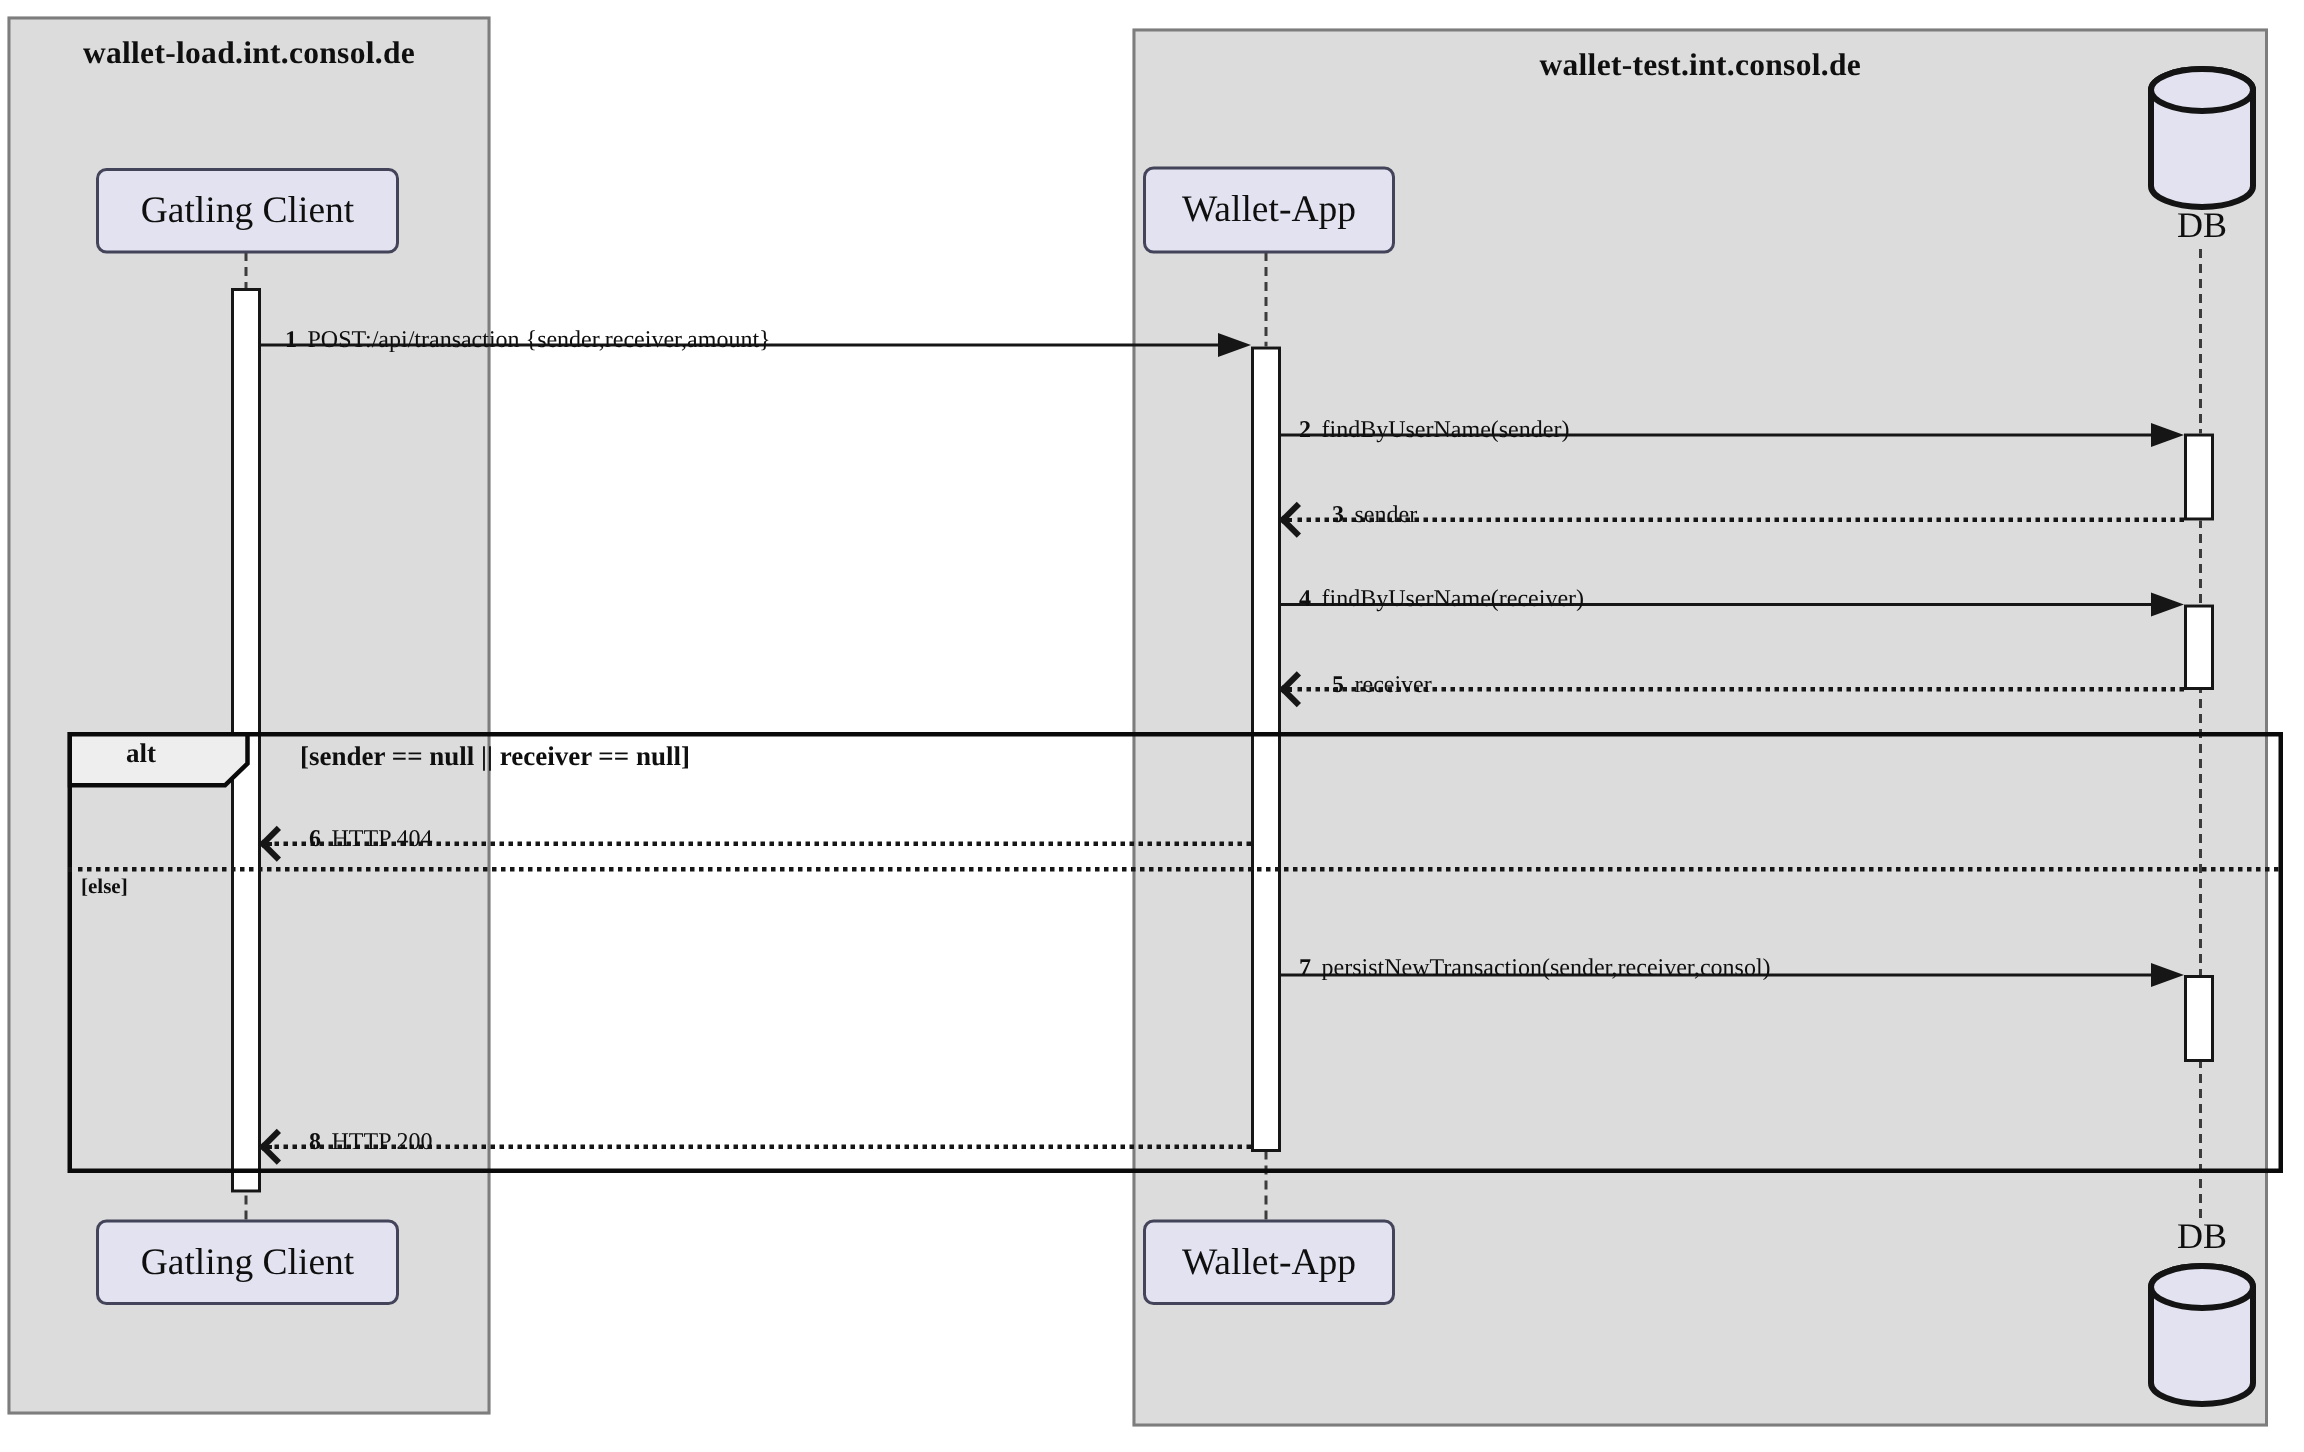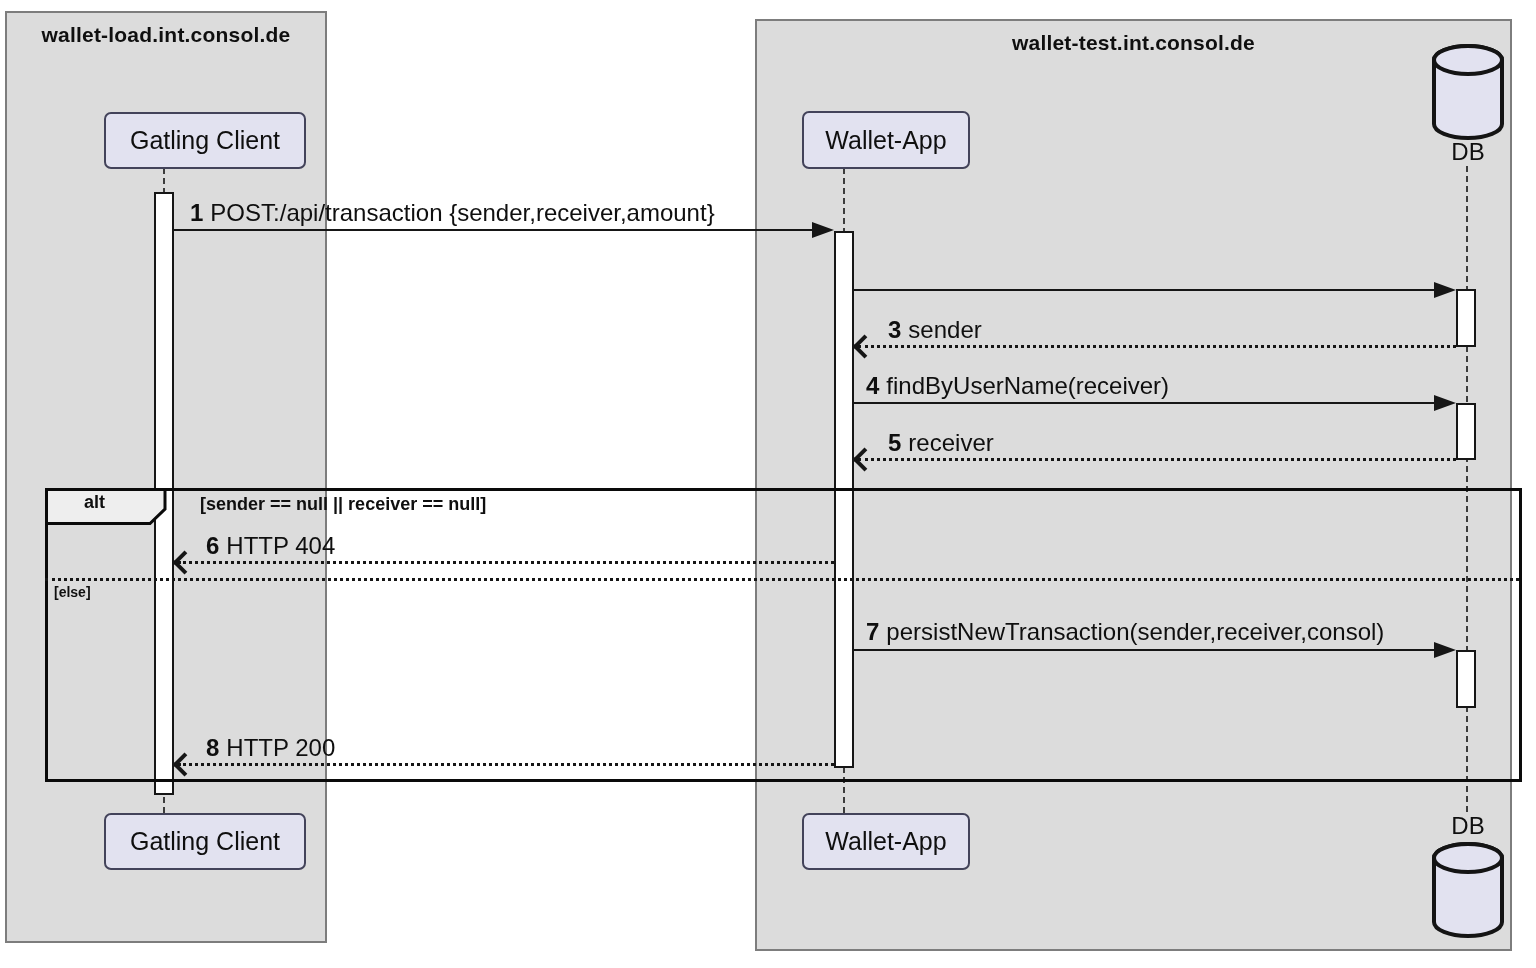--- a/index.html
+++ b/index.html
@@ -1,45 +1,45 @@
 <!DOCTYPE html>
 <html><head>
 <meta charset="utf-8">
 <style>
   html,body{margin:0;padding:0;background:#ffffff;}
   .canvas{
     position:relative;width:1536px;height:968px;background:#ffffff;
-    font-family:Liberation Sans, sans-serif;color:#0f0f0f;overflow:hidden;
+    font-family:Liberation Serif, serif;color:#0f0f0f;overflow:hidden;
   }
   
   .cbox{position:absolute;background:#dcdcdc;border:2px solid #7d7d7d;z-index:0;}
   .cbox-title{position:absolute;top:10px;left:0;right:0;text-align:center;
     font-weight:bold;font-size:21px;letter-spacing:0.2px;z-index:1;}
   
   .pbox{position:absolute;background:#e2e2f0;border:2px solid #43435a;border-radius:7px;
-    display:flex;align-items:center;justify-content:center;font-size:25px;z-index:4;margin-left:40px;}
+    display:flex;align-items:center;justify-content:center;font-size:25px;z-index:4;}
   
   .lifeline{position:absolute;width:0;border-left:2px dashed #3c3c3c;z-index:1;}
   
   .act{position:absolute;width:16px;background:#ffffff;border:2px solid #161616;z-index:3;}
   
   .altframe{position:absolute;border:3px solid #0a0a0a;z-index:5;}
   .alt-pentagon{position:absolute;z-index:6;}
   .alt-op{position:absolute;font-weight:bold;font-size:18px;z-index:7;}
   .alt-cond{position:absolute;font-weight:bold;font-size:18px;z-index:7;white-space:nowrap;}
   .alt-divider{position:absolute;height:0;border-top:3px dotted #161616;z-index:6;}
   .alt-else{position:absolute;font-weight:bold;font-size:14px;z-index:7;}
   
   .mline{position:absolute;height:0;border-top:2.5px solid #161616;z-index:7;}
   .mline.ret{border-top:3px dotted #161616;}
   .tri-r{position:absolute;width:0;height:0;border-top:8px solid transparent;
     border-bottom:8px solid transparent;border-left:22px solid #161616;z-index:7;}
   .vee-l{position:absolute;width:13px;height:13px;border-left:4px solid #161616;
     border-bottom:4px solid #161616;transform:rotate(45deg);z-index:7;}
-  .mlabel{position:absolute;font-size:24px;z-index:8;white-space:nowrap;}
+  .mlabel{position:absolute;font-size:16px;z-index:8;white-space:nowrap;margin-top:19px;}
   .mlabel .num{font-weight:bold;margin-right:7px;}
   .db-label{position:absolute;width:60px;text-align:center;font-size:24px;z-index:4;}
   .db-cyl{position:absolute;z-index:4;}
 </style>
 </head>
 <body>
 
 <div class="canvas">
 
   <div class="cbox" style="left:5px;top:11px;width:318px;height:928px;">
@@ -93,20 +93,23 @@
   <div class="alt-cond" style="left:200px;top:494px;text-align:center;">[sender == null || receiver == null]</div>
   <div class="alt-divider" style="left:45px;top:578px;width:1474px;"></div>
   <div class="alt-else" style="left:54px;top:584px;">[else]</div>
 
   <div class="mlabel" style="left:190px;top:199px;">
     <span class="num">1</span><span>POST:/api/transaction {sender,receiver,amount}</span>
   </div>
   <div class="mline" style="left:174px;top:229px;width:640px;"></div>
   <div class="tri-r" style="left:812px;top:222px;"></div>
 
+  <div class="mlabel" style="left:866px;top:259px;">
+    <span class="num">2</span><span>findByUserName(sender)</span>
+  </div>
   <div class="mline" style="left:854px;top:289px;width:582px;"></div>
   <div class="tri-r" style="left:1434px;top:282px;"></div>
 
   <div class="mlabel" style="left:888px;top:316px;">
     <span class="num">3</span><span>sender</span>
   </div>
   <div class="mline ret" style="left:858px;top:345px;width:598px;"></div>
   <div class="vee-l" style="left:856px;top:338px;"></div>
 
   <div class="mlabel" style="left:866px;top:372px;">

